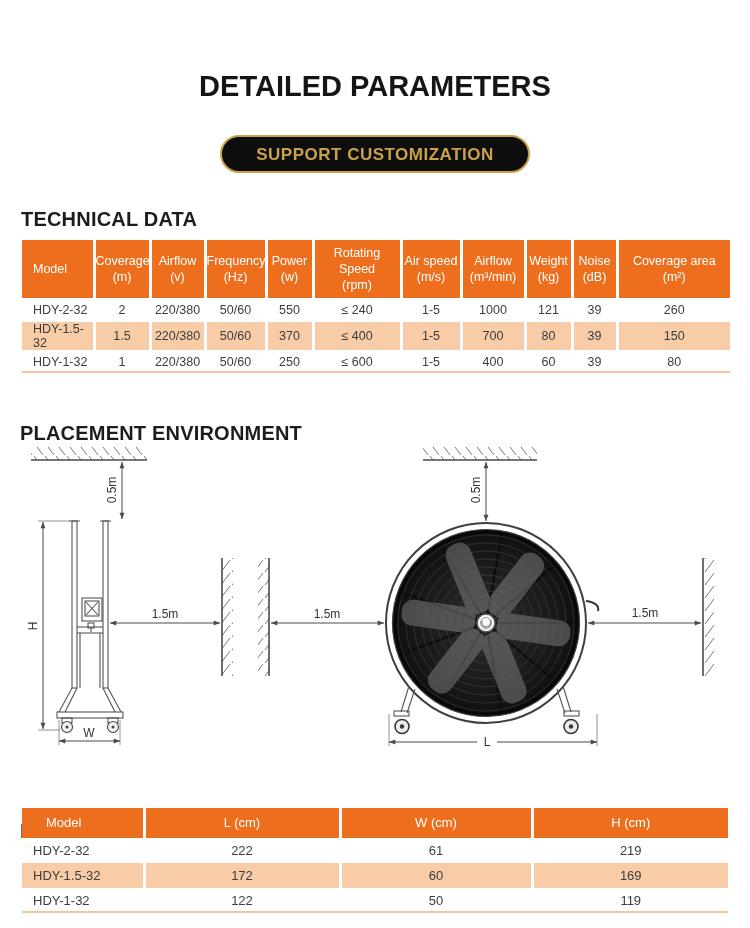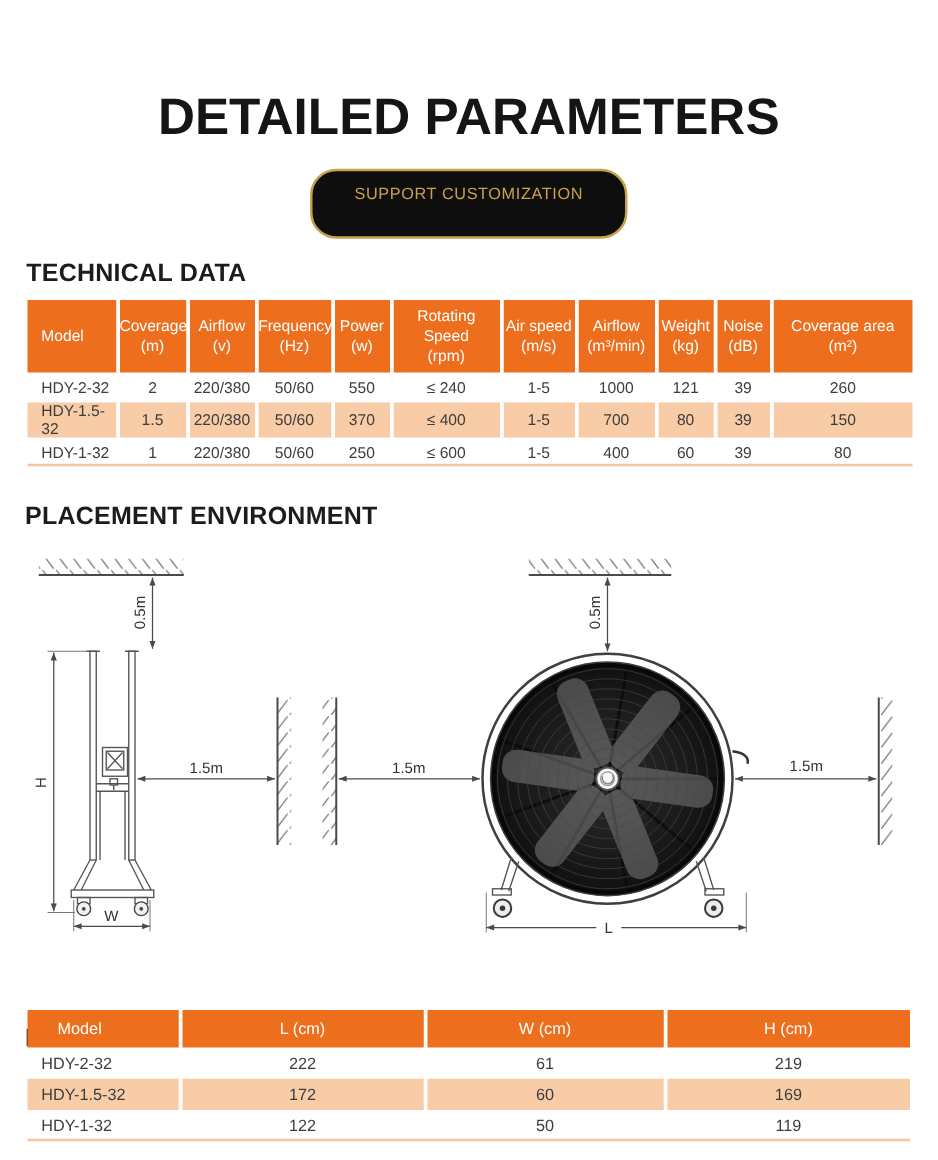--- a/index.html
+++ b/index.html
@@ -7,30 +7,30 @@
     --row-alt:#F8CCA6;
     --table-line:#F2C4A4;
     --badge-bg:#0E0E0E;
     --badge-gold:#C9A14B;
   }
   html,body{margin:0;padding:0;background:#fff;}
   body{font-family:"Liberation Sans",sans-serif;}
   .page{position:relative;width:750px;height:928px;background:#ffffff;overflow:hidden;margin:0 auto;}
 
   .title{position:absolute;top:70px;left:0;width:100%;text-align:center;
-         font-size:41px;font-weight:bold;color:#151515;letter-spacing:0px;}
+         font-size:29px;font-weight:bold;color:#151515;letter-spacing:0px;}
 
   .badge-row{position:absolute;top:135px;left:0;width:100%;text-align:center;}
   .badge{display:inline-block;background:var(--badge-bg);color:var(--badge-gold);
-         border:2px solid var(--badge-gold);border-radius:21px;height:56px;line-height:36px;
-         padding:0 34px;font-size:13px;font-weight:normal;letter-spacing:0.5px;box-sizing:border-box;}
+         border:2px solid var(--badge-gold);border-radius:21px;height:38px;line-height:36px;
+         padding:0 34px;font-size:17px;font-weight:bold;letter-spacing:0.5px;box-sizing:border-box;}
 
   .section-heading{position:absolute;font-size:20px;font-weight:bold;color:#1c1c1c;letter-spacing:0.2px;}
   #h-tech{left:21px;top:208px;}
-  #h-place{left:20px;top:402px;text-align:right;}
+  #h-place{left:20px;top:422px;text-align:right;}
   #h-install{left:20px;top:820px;}
 
   table{border-collapse:collapse;table-layout:fixed;position:absolute;}
   #tech-table{left:22px;top:240px;width:708px;}
   #install-table{left:22px;top:808px;width:706px;}
   th,td{border-right:3px solid #fff;box-sizing:border-box;padding:0;}
   th:last-child,td:last-child{border-right:none;}
   thead th{background:var(--accent-orange);color:#fff;font-weight:normal;
            font-size:12.5px;line-height:16px;text-align:center;vertical-align:middle;}
   #tech-table thead th{height:58px;}

